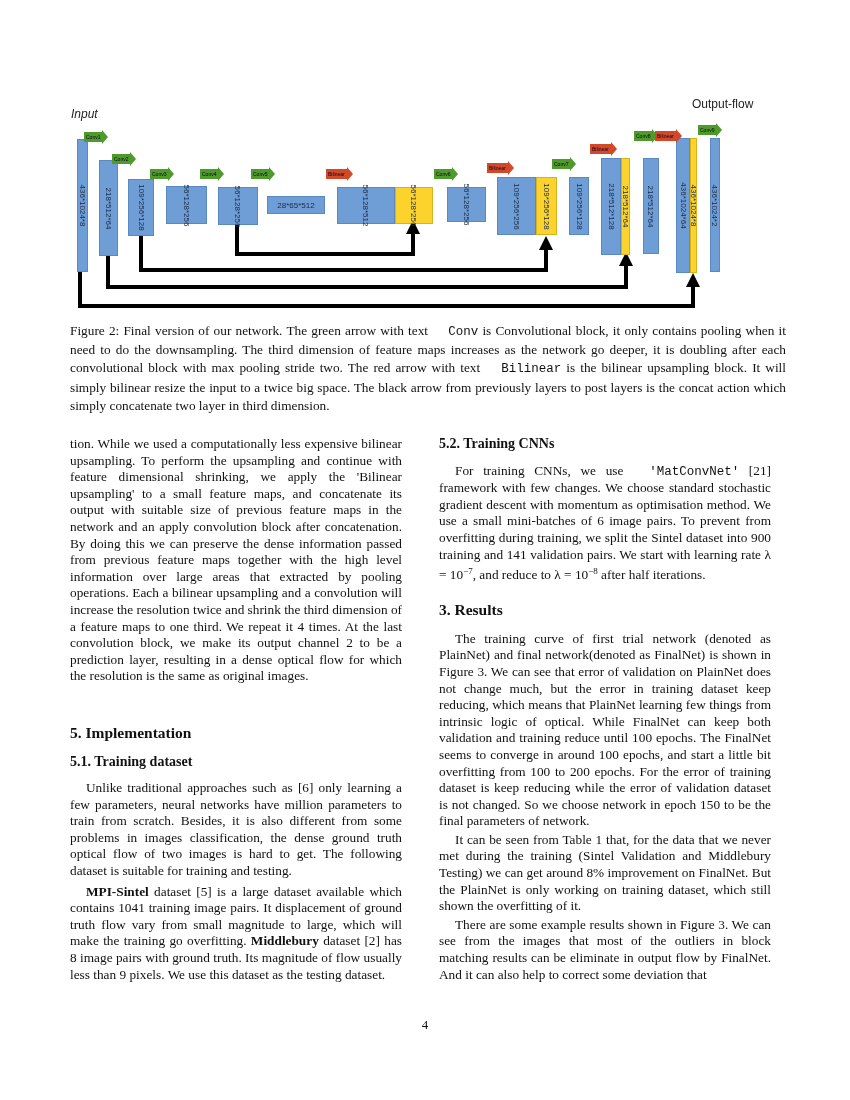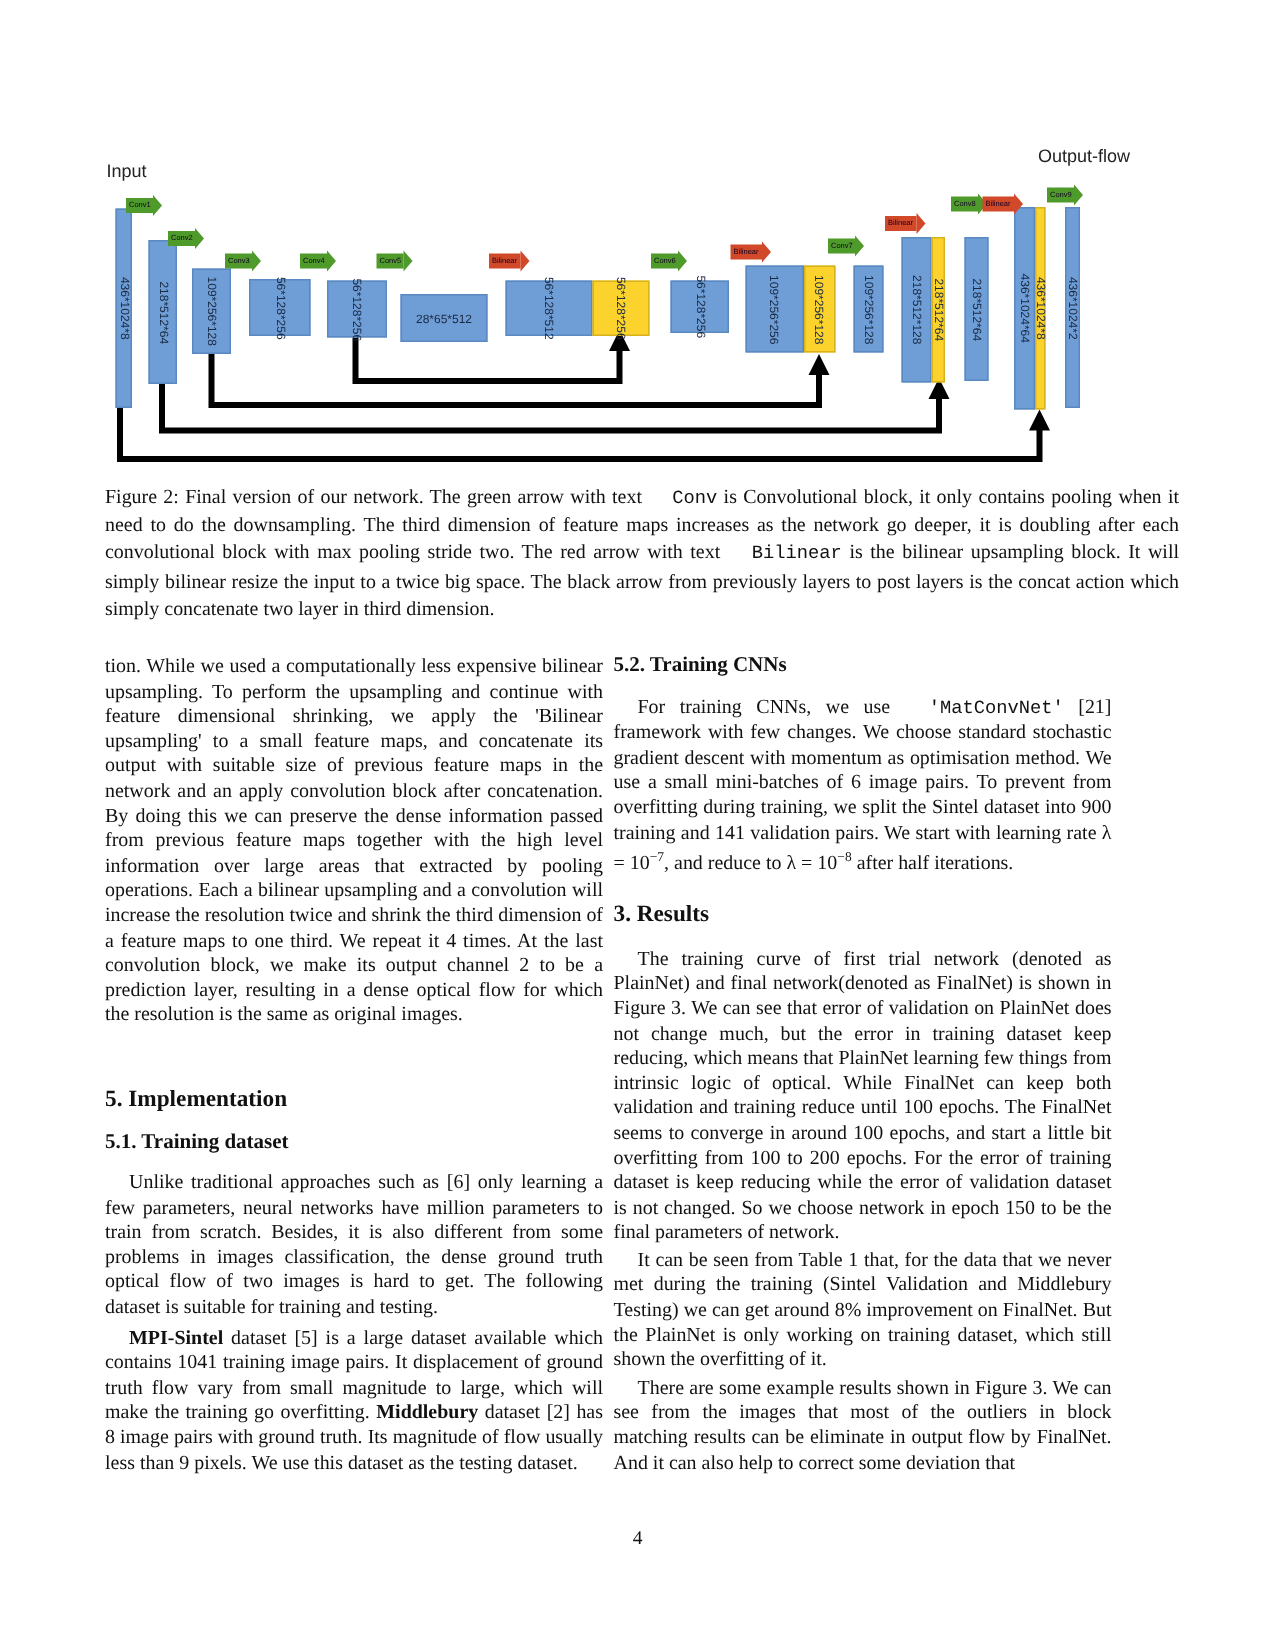--- a/index.html
+++ b/index.html
@@ -17,21 +17,21 @@
   .arrowtag.green .body { background: #4e9a2a; }
   .arrowtag.green .head { border-left: 6px solid #4e9a2a; }
   .arrowtag.red .body { background: #d2492a; }
   .arrowtag.red .head { border-left: 6px solid #d2492a; }
 
   .caption { position: absolute; left: 70px; top: 322px; width: 716px; font-size: 13.3px; line-height: 18.2px; text-align: justify; }
   .mono { font-family: "Liberation Mono", "DejaVu Sans Mono", monospace; font-size: 12.5px; margin-left: 16px; }
 
   .col { position: absolute; width: 332px; font-size: 13.3px; line-height: 16.6px; text-align: justify; }
   .col-left { left: 70px; top: 436px; }
-  .col-right { left: 409px; top: 436px; }
+  .col-right { left: 439px; top: 436px; }
   .col p { margin: 0; }
   .col p.indent { text-indent: 16px; }
   h2.sec { font-size: 15.5px; font-weight: bold; margin: 0; }
   h3.sub { font-size: 14px; font-weight: bold; margin: 0; }
   .page-number { position: absolute; left: 0; width: 850px; top: 1017px; text-align: center; font-size: 13px; }
   sup { font-size: 9px; }
 </style>
 </head>
 <body>
 
@@ -48,39 +48,39 @@
       <polyline points="80,272 80,306 693,306 693,285"></polyline>
     </g>
     <g fill="#000">
       <polygon points="406,234 420,234 413,220"></polygon>
       <polygon points="539,250 553,250 546,236"></polygon>
       <polygon points="619,266 633,266 626,252"></polygon>
       <polygon points="686,287 700,287 693,273"></polygon>
     </g>
   </svg>
 
-  <div class="fig-label" style="left:71px; top:107px;">Input</div>
+  <div class="fig-label" style="left:71px; top:107px;font-style:italic;">Input</div>
   <div class="fig-label" style="left:692px; top:97px;">Output-flow</div>
 
   <div class="block vert" style="left:77px; top:139px; width:11px; height:133px;">
       <span class="blabel">436*1024*8</span>
     </div>
   <div class="block vert" style="left:99px; top:160px; width:19px; height:96px;">
       <span class="blabel">218*512*64</span>
     </div>
   <div class="block vert" style="left:128px; top:179px; width:26px; height:57px;">
       <span class="blabel">109*256*128</span>
     </div>
   <div class="block vert" style="left:166px; top:186px; width:41px; height:38px;">
       <span class="blabel">56*128*256</span>
     </div>
   <div class="block vert" style="left:218px; top:187px; width:40px; height:38px;">
       <span class="blabel">56*128*256</span>
     </div>
-  <div class="block" style="left:267px; top:196px; width:58px; height:32px;">
+  <div class="block" style="left:267px; top:196px; width:58px; height:18px;">
       <span class="blabel">28*65*512</span>
     </div>
   <div class="block vert" style="left:337px; top:187px; width:58px; height:37px;">
       <span class="blabel">56*128*512</span>
     </div>
   <div class="block vert yellow" style="left:395px; top:187px; width:38px; height:37px;">
       <span class="blabel">56*128*256</span>
     </div>
   <div class="block vert" style="left:447px; top:187px; width:39px; height:35px;">
       <span class="blabel">56*128*256</span>

